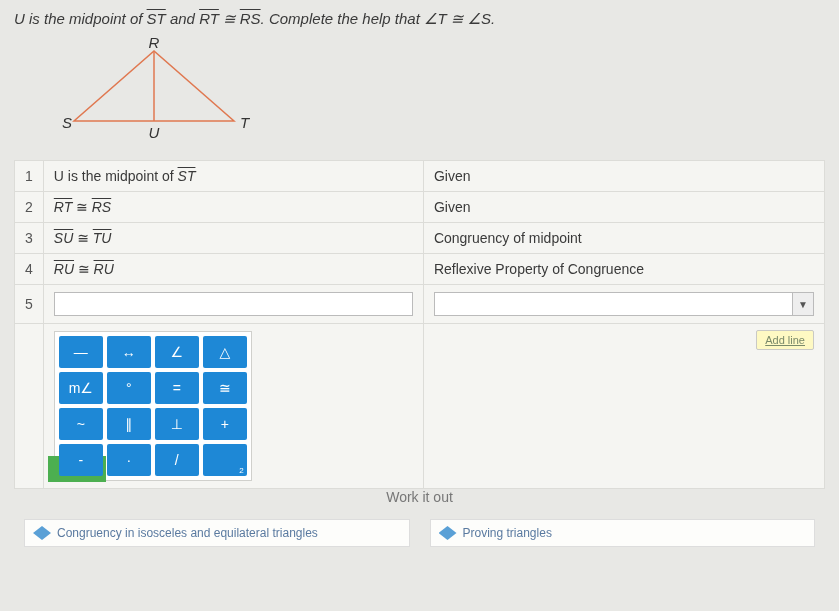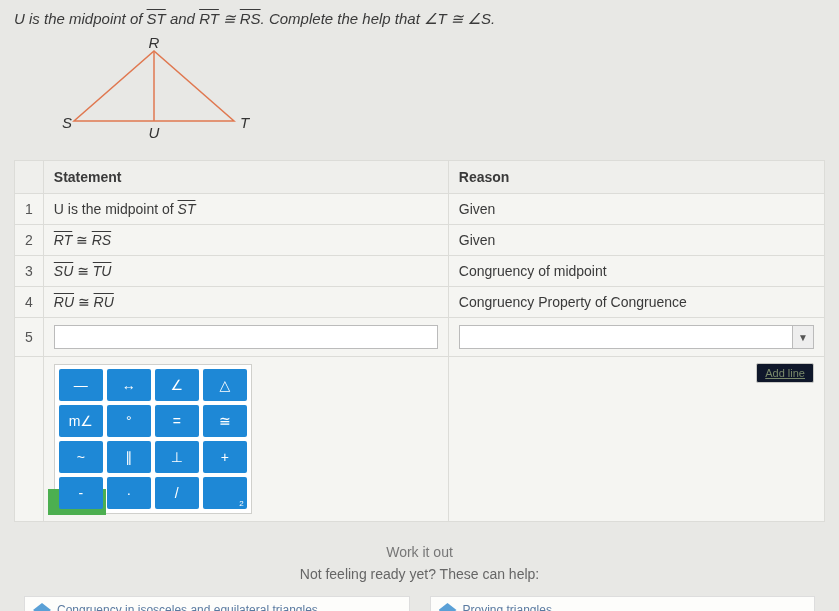--- a/index.html
+++ b/index.html
@@ -16,22 +16,22 @@
 .input-cell input { width: 100%; height: 24px; border: 1px solid #bbb; background: #fff; padding: 2px 4px; font-family: inherit; font-size: 13px; }
 .reason-select { display: flex; align-items: center; }
 .reason-select input { flex: 1; height: 24px; border: 1px solid #bbb; border-right: none; background: #fff; padding: 2px 4px; font-family: inherit; font-size: 13px; }
 .reason-select .dd { width: 22px; height: 24px; border: 1px solid #bbb; background: #eee; display: flex; align-items: center; justify-content: center; cursor: pointer; font-size: 10px; color: #555; }
 .below-row td { border-top: none; }
 .palette-wrap { position: relative; padding-left: 60px; padding-top: 4px; padding-bottom: 4px; }
 .palette { display: grid; grid-template-columns: repeat(4, 44px); grid-auto-rows: 32px; gap: 4px; background: #fff; padding: 4px; width: max-content; border: 1px solid #d0d0cc; }
 .pbtn { background: #1e88d6; color: #fff; display: flex; align-items: center; justify-content: center; font-size: 14px; cursor: pointer; border-radius: 2px; font-family: Arial, sans-serif; position: relative; }
 .pbtn .corner { position: absolute; bottom: 1px; right: 3px; font-size: 8px; color: #fff; }
 .green-blk { position: absolute; left: 4px; bottom: 6px; width: 58px; height: 26px; background: #4caf50; }
-.addline { background: #0f172a; border: 1px solid #c9c9c5; padding: 3px 8px; font-size: 11px; color: #7a8a6a; cursor: pointer; float: right; text-decoration: underline; border-radius: 2px; }
-.workout { text-align: center; margin-top: 22px; }
+.addline { background: #fef9c3; border: 1px solid #c9c9c5; padding: 3px 8px; font-size: 11px; color: #7a8a6a; cursor: pointer; float: right; text-decoration: underline; border-radius: 2px; }
+.workout { text-align: center; }
 .workout .t1 { color: #777; font-size: 14px; margin-bottom: 6px; }
 .workout .t2 { color: #666; font-size: 14px; }
 .helpers { display: flex; gap: 20px; margin-top: 14px; padding: 0 10px; }
 .helper { flex: 1; background: #fdfdfb; border: 1px solid #ddd; padding: 6px 8px; font-size: 12px; color: #5a7aa0; display: flex; align-items: center; gap: 6px; overflow: hidden; white-space: nowrap; }
 .helper .hicon { width: 18px; height: 14px; background: #5aa0d6; flex-shrink: 0; clip-path: polygon(50% 0, 100% 50%, 50% 100%, 0 50%); }
 </style>
 </head>
 <body>
 
 <div class="problem">
@@ -44,44 +44,39 @@
     <line x1="110" y1="15" x2="110" y2="85" stroke="#e07850" stroke-width="1.5"></line>
     <text x="110" y="12" font-size="15" font-style="italic" fill="#333" text-anchor="middle">R</text>
     <text x="18" y="92" font-size="15" font-style="italic" fill="#333">S</text>
     <text x="196" y="92" font-size="15" font-style="italic" fill="#333">T</text>
     <text x="110" y="102" font-size="15" font-style="italic" fill="#333" text-anchor="middle">U</text>
   </svg>
 </div>
 
 <table class="proof-table">
   <tbody>
-      <tr>
-    <th class="num"></th>
-    <th class="stmt-col">Statement</th>
-    <th>Reason</th>
-  </tr>
   <tr>
     <td class="num">1</td>
     <td><span class="mv">U</span><span> is the midpoint of </span><span class="ovl">ST</span></td>
     <td>Given</td>
   </tr>
   <tr>
     <td class="num">2</td>
     <td><span class="ovl">RT</span><span> ≅ </span><span class="ovl">RS</span></td>
     <td>Given</td>
   </tr>
   <tr>
     <td class="num">3</td>
     <td><span class="ovl">SU</span><span> ≅ </span><span class="ovl">TU</span></td>
     <td>Congruency of midpoint</td>
   </tr>
   <tr>
     <td class="num">4</td>
     <td><span class="ovl">RU</span><span> ≅ </span><span class="ovl">RU</span></td>
-    <td>Congruency Property of Congruence</td>
+    <td>Reflexive Property of Congruence</td>
   </tr>
   <tr>
     <td class="num">5</td>
     <td class="input-cell">
       <input type="text" style="">
     </td>
     <td>
       <div class="reason-select">
         <input type="text" style="">
         <div class="dd">▼</div>
@@ -116,21 +111,20 @@
     </td>
     <td style="vertical-align:top; padding-top:6px;">
       <span class="addline">Add line</span>
     </td>
   </tr>
 </tbody>
   </table>
 
 <div class="workout">
   <div class="t1">Work it out</div>
-  <div class="t2">Not feeling ready yet? These can help:</div>
 </div>
 
 <div class="helpers">
   <div class="helper">
     <div class="hicon"></div>
     <span>Congruency in isosceles and equilateral triangles</span>
   </div>
   <div class="helper">
     <div class="hicon"></div>
     <span>Proving triangles</span>

